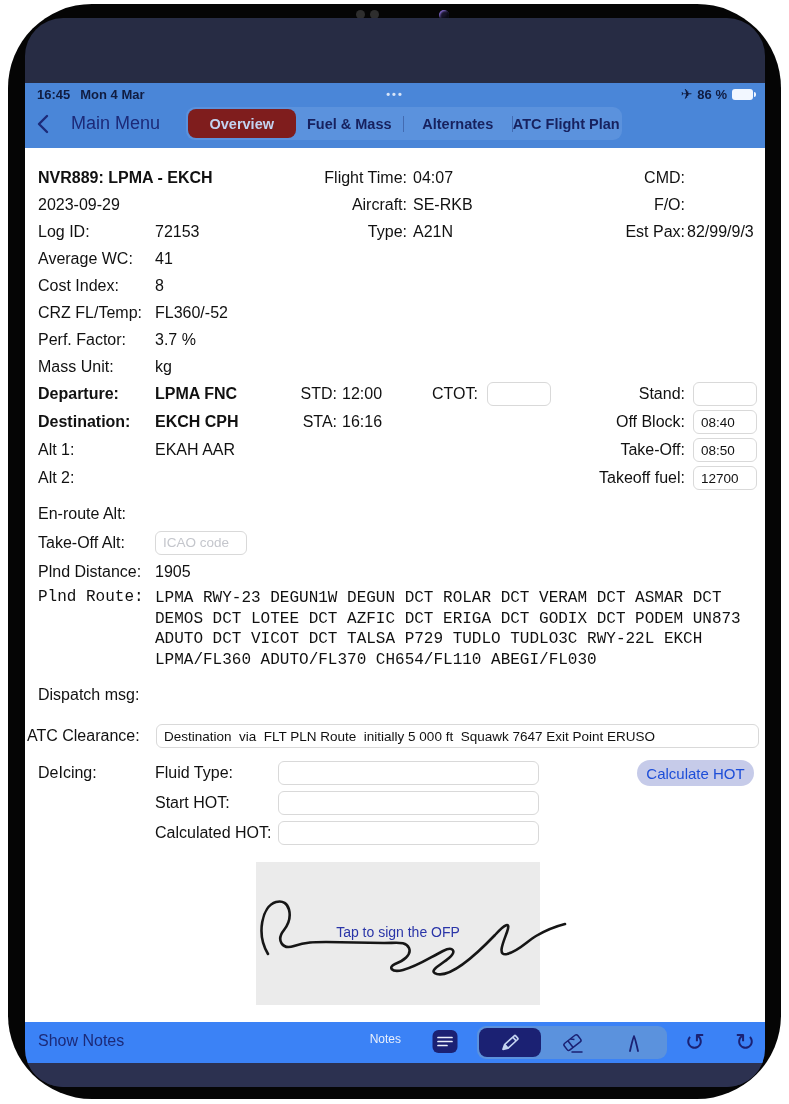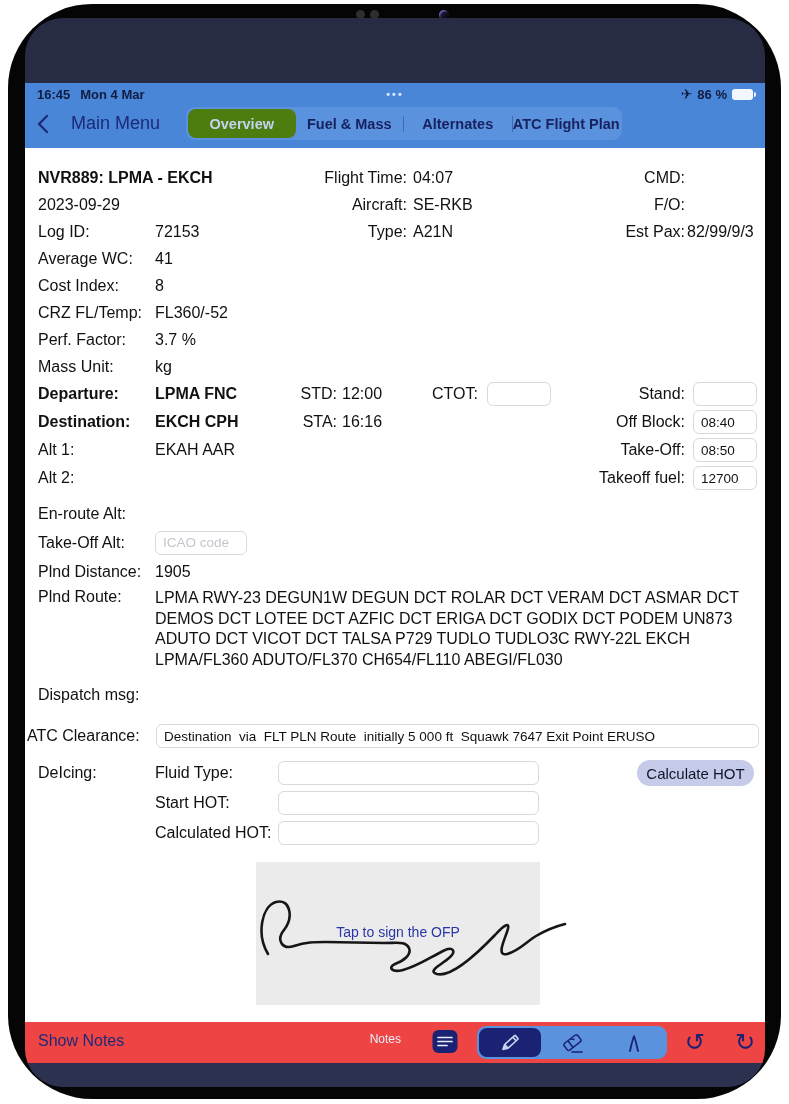--- a/index.html
+++ b/index.html
@@ -21,21 +21,21 @@
   .statusbar { position:absolute; left:0; top:0; width:740px; height:22px; display:flex; align-items:center; color:#101c40; font-size:13px; font-weight:700; padding:0 12px; }
   .status-left { display:flex; gap:10px; }
   .status-center { position:absolute; left:0; right:0; text-align:center; color:#d9e5f8; font-size:11px; letter-spacing:2px; font-weight:700; }
   .status-right { margin-left:auto; display:flex; align-items:center; gap:5px; z-index:2; }
   .battery { display:inline-block; position:relative; width:21px; height:11px; background:#f2f7ff; border-radius:3px; }
   .battery:after { content:""; position:absolute; right:-3px; top:3px; width:2.5px; height:5px; background:#f2f7ff; border-radius:0 2px 2px 0; }
   .navrow { position:absolute; left:0; top:22px; width:740px; height:43px; }
   .backbtn { position:absolute; left:12px; top:8px; display:flex; align-items:center; gap:22px; color:#1c2a78; font-size:18px; cursor:pointer; }
   .segmented { position:absolute; left:161px; top:2px; width:436px; height:33px; background:#5b92dd; border-radius:9px; display:flex; align-items:center; padding:2px; }
   .seg { flex:1; height:29px; display:flex; align-items:center; justify-content:center; font-size:14.5px; font-weight:600; color:#17215e; border-radius:8px; cursor:pointer; position:relative; }
-  .seg.selected { background:#4d7c0f; color:#c3d3f0; }
+  .seg.selected { background:#7f1d1d; color:#c3d3f0; }
   .seg-sep { width:1px; height:16px; background:rgba(23,33,94,.35); }
 
   
   .content { position:absolute; left:0; top:130px; width:740px; height:874px; background:#ffffff; color:#111; font-size:16px; padding-top:16px; }
   .row { position:relative; height:27px; display:flex; align-items:center; padding-left:13px; }
   .srow { position:relative; height:28px; display:flex; align-items:center; padding-left:13px; }
   .c1 { width:117px; flex:0 0 117px; }
   .bold { font-weight:700; }
   .midlab { position:absolute; left:272px; width:110px; text-align:right; }
   .midval { position:absolute; left:388px; }
@@ -44,35 +44,35 @@
   .schedmid-l { position:absolute; left:250px; width:62px; text-align:right; }
   .schedmid-v { position:absolute; left:317px; }
   .ctot-l { position:absolute; left:398px; width:55px; text-align:right; }
   input.box { border:1px solid #d9d9d9; border-radius:6px; background:#fff; height:24px; font-size:13.5px; color:#111; padding:0 7px; font-family:inherit; outline:none; }
   input.box::placeholder { color:#c4c6cc; }
   .ctot-in { position:absolute; left:462px; width:64px; }
   .r-in { position:absolute; left:668px; width:64px; }
   .gap8 { height:7px; }
   .row29 { height:29px; }
   .icao-in { width:92px; }
-  .routeblock { position:relative; display:flex; padding-left:13px; margin-top:2px; }
+  .routeblock { position:relative; display:flex; padding-left:13px; margin-top:2px;font-family:Liberation Mono, monospace; }
   .routetext { width:604px; line-height:20.5px; }
   .dispatchrow { margin-top:11px; }
   .atcrow { position:relative; height:30px; margin-top:13px; display:flex; align-items:center; padding-left:2px; }
   .atc-in { position:absolute; left:131px; width:603px; height:28px; font-size:13.5px; }
   .deice { margin-top:9px; }
   .drow { position:relative; height:26px; margin-bottom:4px; display:flex; align-items:center; padding-left:13px; }
   .d-in { position:absolute; left:253px; width:261px; height:24px; }
-  .calc-btn { position:absolute; left:612px; top:0; width:117px; height:26px; background:#c6cbe9; color:#0f172a; border:none; border-radius:13px; font-size:15px; font-family:inherit; cursor:pointer; }
+  .calc-btn { position:absolute; left:612px; top:0; width:117px; height:26px; background:#c6cbe9; color:#1d4ed8; border:none; border-radius:13px; font-size:15px; font-family:inherit; cursor:pointer; }
   .sigwrap { position:relative; margin-top:16px; margin-left:231px; width:284px; height:143px; background:#ebebeb; cursor:pointer; }
   .sigwrap svg { position:absolute; left:0; top:0; overflow:visible; }
   .sighint { position:absolute; left:0; width:100%; top:62px; text-align:center; color:#2a35a8; font-size:14px; z-index:2; }
 
   
-  .toolbar { position:absolute; left:0; top:1004px; width:740px; height:41px; background:#ef4444; }
+  .toolbar { position:absolute; left:0; top:1004px; width:740px; height:41px; background:#3b82f6; }
   .shownotes { position:absolute; left:13px; top:10px; color:#1c2a78; font-size:16px; cursor:pointer; }
   .noteslab { position:absolute; left:336px; top:10px; width:40px; text-align:right; color:#e9effb; font-size:12px; }
   .noteicon { position:absolute; left:407px; top:7px; width:26px; height:25px; cursor:pointer; }
   .toolgroup { position:absolute; left:452px; top:4px; width:190px; height:33px; background:#5b92dd; border-radius:9px; display:flex; align-items:center; padding:2px; }
   .tool { flex:1; height:29px; display:flex; align-items:center; justify-content:center; border-radius:8px; cursor:pointer; }
   .tool.selected { background:#1b2173; }
   .histbtn { position:absolute; top:6px; width:28px; height:28px; display:flex; align-items:center; justify-content:center; color:#1b2173; font-size:24px; cursor:pointer; }
   .undo { left:656px; } .redo { left:706px; }
   .belowbar { position:absolute; left:0; top:1045px; width:740px; height:24px; background:#2c3150; }
   .plane { color:#101c40; font-size:14px; }

